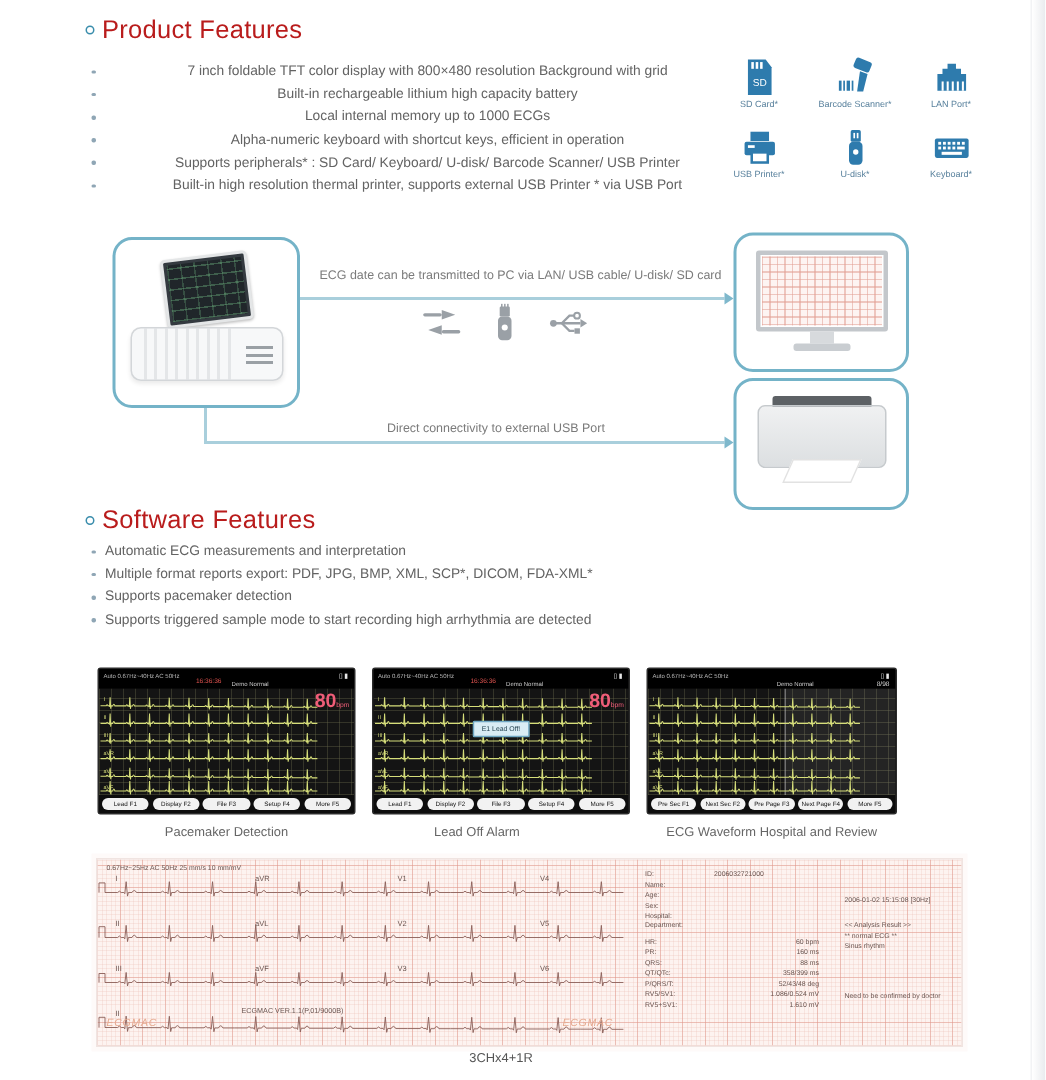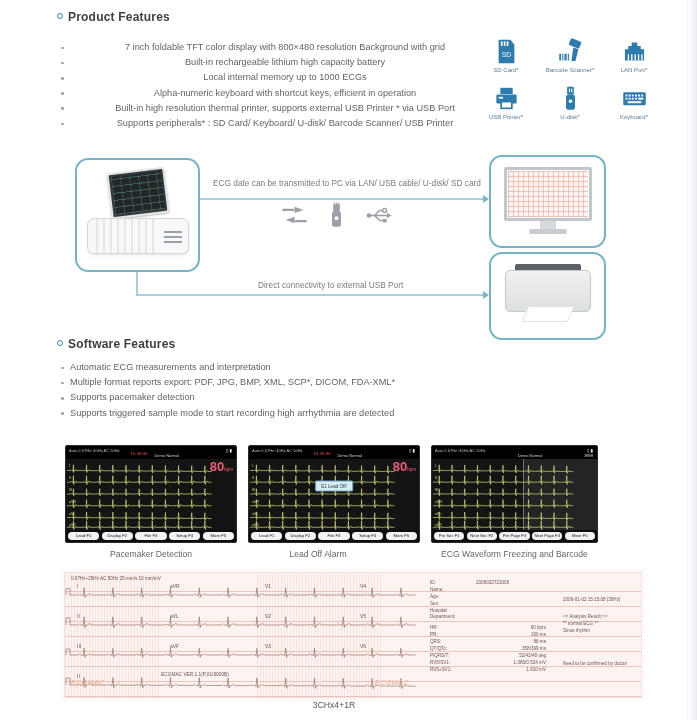--- a/index.html
+++ b/index.html
@@ -3,21 +3,21 @@
 <meta charset="utf-8">
 <style>
   * { margin:0; padding:0; box-sizing:border-box; }
   html,body { background:#fff; }
   body { font-family:"Liberation Sans", sans-serif; }
   .page { position:relative; width:697px; height:720px; background:#fff; overflow:hidden; }
   .page-edge { position:absolute; right:0; top:0; width:10px; height:100%;
     background:linear-gradient(90deg,#ffffff,#e9ebee); border-left:1px solid #f2f3f5; }
 
   
-  .sec-title { position:absolute; color:#404040; font-size:12px; font-weight:bold; letter-spacing:.2px; }
+  .sec-title { position:absolute; color:#b91c1c; font-size:17px; font-weight:normal; letter-spacing:.2px; }
   .sec-title::before { content:""; display:inline-block; width:4px; height:4px; border:1.5px solid #3a8dac;
     border-radius:50%; margin-right:5px; vertical-align:2px; }
   .blist { position:absolute; width:440px; }
   .blist .bi { position:relative; padding-left:10px; color:#636363; font-size:9.2px; line-height:15.2px; white-space:nowrap; }
   .blist .bi::before { content:""; position:absolute; left:1px; top:6.5px; width:2.6px; height:2.6px;
     border-radius:50%; background:#8fa6b5; }
 
   
   .pgrid { position:absolute; left:474px; top:38px; width:196px; display:grid;
     grid-template-columns:repeat(3,64px); grid-auto-rows:47px; }
@@ -123,22 +123,22 @@
 <div class="page">
   <div class="page-edge"></div>
 
   <div class="sec-title" style="left:57px; top:10px;">Product Features</div>
 
   <div class="blist" style="left:60px; top:40px;text-align:center;">
     <div class="bi">7 inch foldable TFT color display with 800×480 resolution Background with grid</div>
     <div class="bi">Built-in rechargeable lithium high capacity battery</div>
     <div class="bi">Local internal memory up to 1000 ECGs</div>
     <div class="bi">Alpha-numeric keyboard with shortcut keys, efficient in operation</div>
+    <div class="bi">Supports peripherals* : SD Card/ Keyboard/ U-disk/ Barcode Scanner/ USB Printer</div>
     <div class="bi">Built-in high resolution thermal printer, supports external USB Printer * via USB Port</div>
-    <div class="bi">Supports peripherals* : SD Card/ Keyboard/ U-disk/ Barcode Scanner/ USB Printer</div>
   </div>
 
   <div class="pgrid">
     <div class="pcell">
       <svg viewBox="0 0 24 24">
         <path d="M5 1.5h10.5l3.5 4.5v16.5H5z" fill="#2e7bad"></path>
         <g fill="#fff">
             <rect x="7" y="3" width="1.5" height="4"></rect>
             <rect x="9.6" y="3" width="1.5" height="4"></rect>
             <rect x="12.2" y="3" width="1.5" height="4"></rect>
@@ -391,21 +391,21 @@
       </g>
     </svg>
     <div class="scr-btns">
       <span class="pill">Pre Sec F1</span>
       <span class="pill">Next Sec F2</span>
       <span class="pill">Pre Page F3</span>
       <span class="pill">Next Page F4</span>
       <span class="pill">More F5</span>
     </div>
   </div>
-  <div class="scr-cap" style="left:431px; width:167px;">ECG Waveform Freezing and Barcode</div>
+  <div class="scr-cap" style="left:431px; width:167px;">ECG Waveform Hospital and Review</div>
 
   <div class="paper">
     <svg class="ptraces" viewBox="0 0 578 126" preserveAspectRatio="none">
       <g stroke="#8a5f58" stroke-width="0.6" fill="none">
         <path class="gen-ecg" d="M1 22 v-6.4 h4 v6.4 h8.4 q1.2 -1.8 2.4 0 h1.8 l0.6 0.8 l0.9 -8.0 l0.9 9.6 l0.6 -2.4 h2.4 q1.5 -2.7 3.0 0 h7.8 h8.4 q1.2 -1.8 2.4 0 h1.8 l0.6 0.8 l0.9 -8.0 l0.9 9.6 l0.6 -2.4 h2.4 q1.5 -2.7 3.0 0 h7.8 h8.4 q1.2 -1.8 2.4 0 h1.8 l0.6 0.8 l0.9 -8.0 l0.9 9.6 l0.6 -2.4 h2.4 q1.5 -2.7 3.0 0 h7.8 h8.4 q1.2 -1.8 2.4 0 h1.8 l0.6 0.8 l0.9 -8.0 l0.9 9.6 l0.6 -2.4 h2.4 q1.5 -2.7 3.0 0 h7.8 h8.4 q1.2 -1.8 2.4 0 h1.8 l0.6 0.8 l0.9 -8.0 l0.9 9.6 l0.6 -2.4 h2.4 q1.5 -2.7 3.0 0 h7.8 h8.4 q1.2 -1.8 2.4 0 h1.8 l0.6 0.8 l0.9 -8.0 l0.9 9.6 l0.6 -2.4 h2.4 q1.5 -2.7 3.0 0 h7.8 h8.4 q1.2 -1.8 2.4 0 h1.8 l0.6 0.8 l0.9 -8.0 l0.9 9.6 l0.6 -2.4 h2.4 q1.5 -2.7 3.0 0 h7.8 h8.4 q1.2 -1.8 2.4 0 h1.8 l0.6 0.8 l0.9 -8.0 l0.9 9.6 l0.6 -2.4 h2.4 q1.5 -2.7 3.0 0 h7.8 h8.4 q1.2 -1.8 2.4 0 h1.8 l0.6 0.8 l0.9 -8.0 l0.9 9.6 l0.6 -2.4 h2.4 q1.5 -2.7 3.0 0 h7.8 h8.4 q1.2 -1.8 2.4 0 h1.8 l0.6 0.8 l0.9 -8.0 l0.9 9.6 l0.6 -2.4 h2.4 q1.5 -2.7 3.0 0 h7.8 h8.4 q1.2 -1.8 2.4 0 h1.8 l0.6 0.8 l0.9 -8.0 l0.9 9.6 l0.6 -2.4 h2.4 q1.5 -2.7 3.0 0 h7.8 h8.4 q1.2 -1.8 2.4 0 h1.8 l0.6 0.8 l0.9 -8.0 l0.9 9.6 l0.6 -2.4 h2.4 q1.5 -2.7 3.0 0 h7.8"></path>
         <path class="gen-ecg" d="M1 52 v-7.2 h4 v7.2 h8.4 q1.2 -2.0 2.4 0 h1.8 l0.6 0.9 l0.9 -9.0 l0.9 10.8 l0.6 -2.7 h2.4 q1.5 -3.1 3.0 0 h7.8 h8.4 q1.2 -2.0 2.4 0 h1.8 l0.6 0.9 l0.9 -9.0 l0.9 10.8 l0.6 -2.7 h2.4 q1.5 -3.1 3.0 0 h7.8 h8.4 q1.2 -2.0 2.4 0 h1.8 l0.6 0.9 l0.9 -9.0 l0.9 10.8 l0.6 -2.7 h2.4 q1.5 -3.1 3.0 0 h7.8 h8.4 q1.2 -2.0 2.4 0 h1.8 l0.6 0.9 l0.9 -9.0 l0.9 10.8 l0.6 -2.7 h2.4 q1.5 -3.1 3.0 0 h7.8 h8.4 q1.2 -2.0 2.4 0 h1.8 l0.6 0.9 l0.9 -9.0 l0.9 10.8 l0.6 -2.7 h2.4 q1.5 -3.1 3.0 0 h7.8 h8.4 q1.2 -2.0 2.4 0 h1.8 l0.6 0.9 l0.9 -9.0 l0.9 10.8 l0.6 -2.7 h2.4 q1.5 -3.1 3.0 0 h7.8 h8.4 q1.2 -2.0 2.4 0 h1.8 l0.6 0.9 l0.9 -9.0 l0.9 10.8 l0.6 -2.7 h2.4 q1.5 -3.1 3.0 0 h7.8 h8.4 q1.2 -2.0 2.4 0 h1.8 l0.6 0.9 l0.9 -9.0 l0.9 10.8 l0.6 -2.7 h2.4 q1.5 -3.1 3.0 0 h7.8 h8.4 q1.2 -2.0 2.4 0 h1.8 l0.6 0.9 l0.9 -9.0 l0.9 10.8 l0.6 -2.7 h2.4 q1.5 -3.1 3.0 0 h7.8 h8.4 q1.2 -2.0 2.4 0 h1.8 l0.6 0.9 l0.9 -9.0 l0.9 10.8 l0.6 -2.7 h2.4 q1.5 -3.1 3.0 0 h7.8 h8.4 q1.2 -2.0 2.4 0 h1.8 l0.6 0.9 l0.9 -9.0 l0.9 10.8 l0.6 -2.7 h2.4 q1.5 -3.1 3.0 0 h7.8 h8.4 q1.2 -2.0 2.4 0 h1.8 l0.6 0.9 l0.9 -9.0 l0.9 10.8 l0.6 -2.7 h2.4 q1.5 -3.1 3.0 0 h7.8"></path>
         <path class="gen-ecg" d="M1 82 v-6.0 h4 v6.0 h8.4 q1.2 -1.6 2.4 0 h1.8 l0.6 0.8 l0.9 -7.5 l0.9 9.0 l0.6 -2.3 h2.4 q1.5 -2.6 3.0 0 h7.8 h8.4 q1.2 -1.6 2.4 0 h1.8 l0.6 0.8 l0.9 -7.5 l0.9 9.0 l0.6 -2.3 h2.4 q1.5 -2.6 3.0 0 h7.8 h8.4 q1.2 -1.6 2.4 0 h1.8 l0.6 0.8 l0.9 -7.5 l0.9 9.0 l0.6 -2.3 h2.4 q1.5 -2.6 3.0 0 h7.8 h8.4 q1.2 -1.6 2.4 0 h1.8 l0.6 0.8 l0.9 -7.5 l0.9 9.0 l0.6 -2.3 h2.4 q1.5 -2.6 3.0 0 h7.8 h8.4 q1.2 -1.6 2.4 0 h1.8 l0.6 0.8 l0.9 -7.5 l0.9 9.0 l0.6 -2.3 h2.4 q1.5 -2.6 3.0 0 h7.8 h8.4 q1.2 -1.6 2.4 0 h1.8 l0.6 0.8 l0.9 -7.5 l0.9 9.0 l0.6 -2.3 h2.4 q1.5 -2.6 3.0 0 h7.8 h8.4 q1.2 -1.6 2.4 0 h1.8 l0.6 0.8 l0.9 -7.5 l0.9 9.0 l0.6 -2.3 h2.4 q1.5 -2.6 3.0 0 h7.8 h8.4 q1.2 -1.6 2.4 0 h1.8 l0.6 0.8 l0.9 -7.5 l0.9 9.0 l0.6 -2.3 h2.4 q1.5 -2.6 3.0 0 h7.8 h8.4 q1.2 -1.6 2.4 0 h1.8 l0.6 0.8 l0.9 -7.5 l0.9 9.0 l0.6 -2.3 h2.4 q1.5 -2.6 3.0 0 h7.8 h8.4 q1.2 -1.6 2.4 0 h1.8 l0.6 0.8 l0.9 -7.5 l0.9 9.0 l0.6 -2.3 h2.4 q1.5 -2.6 3.0 0 h7.8 h8.4 q1.2 -1.6 2.4 0 h1.8 l0.6 0.8 l0.9 -7.5 l0.9 9.0 l0.6 -2.3 h2.4 q1.5 -2.6 3.0 0 h7.8 h8.4 q1.2 -1.6 2.4 0 h1.8 l0.6 0.8 l0.9 -7.5 l0.9 9.0 l0.6 -2.3 h2.4 q1.5 -2.6 3.0 0 h7.8"></path>
         <path class="gen-ecg" d="M1 112 v-6.8 h4 v6.8 h8.4 q1.2 -1.9 2.4 0 h1.8 l0.6 0.9 l0.9 -8.5 l0.9 10.2 l0.6 -2.5 h2.4 q1.5 -2.9 3.0 0 h7.8 h8.4 q1.2 -1.9 2.4 0 h1.8 l0.6 0.9 l0.9 -8.5 l0.9 10.2 l0.6 -2.5 h2.4 q1.5 -2.9 3.0 0 h7.8 h8.4 q1.2 -1.9 2.4 0 h1.8 l0.6 0.9 l0.9 -8.5 l0.9 10.2 l0.6 -2.5 h2.4 q1.5 -2.9 3.0 0 h7.8 h8.4 q1.2 -1.9 2.4 0 h1.8 l0.6 0.9 l0.9 -8.5 l0.9 10.2 l0.6 -2.5 h2.4 q1.5 -2.9 3.0 0 h7.8 h8.4 q1.2 -1.9 2.4 0 h1.8 l0.6 0.9 l0.9 -8.5 l0.9 10.2 l0.6 -2.5 h2.4 q1.5 -2.9 3.0 0 h7.8 h8.4 q1.2 -1.9 2.4 0 h1.8 l0.6 0.9 l0.9 -8.5 l0.9 10.2 l0.6 -2.5 h2.4 q1.5 -2.9 3.0 0 h7.8 h8.4 q1.2 -1.9 2.4 0 h1.8 l0.6 0.9 l0.9 -8.5 l0.9 10.2 l0.6 -2.5 h2.4 q1.5 -2.9 3.0 0 h7.8 h8.4 q1.2 -1.9 2.4 0 h1.8 l0.6 0.9 l0.9 -8.5 l0.9 10.2 l0.6 -2.5 h2.4 q1.5 -2.9 3.0 0 h7.8 h8.4 q1.2 -1.9 2.4 0 h1.8 l0.6 0.9 l0.9 -8.5 l0.9 10.2 l0.6 -2.5 h2.4 q1.5 -2.9 3.0 0 h7.8 h8.4 q1.2 -1.9 2.4 0 h1.8 l0.6 0.9 l0.9 -8.5 l0.9 10.2 l0.6 -2.5 h2.4 q1.5 -2.9 3.0 0 h7.8 h8.4 q1.2 -1.9 2.4 0 h1.8 l0.6 0.9 l0.9 -8.5 l0.9 10.2 l0.6 -2.5 h2.4 q1.5 -2.9 3.0 0 h7.8 h8.4 q1.2 -1.9 2.4 0 h1.8 l0.6 0.9 l0.9 -8.5 l0.9 10.2 l0.6 -2.5 h2.4 q1.5 -2.9 3.0 0 h7.8"></path>
       </g>
     </svg>

